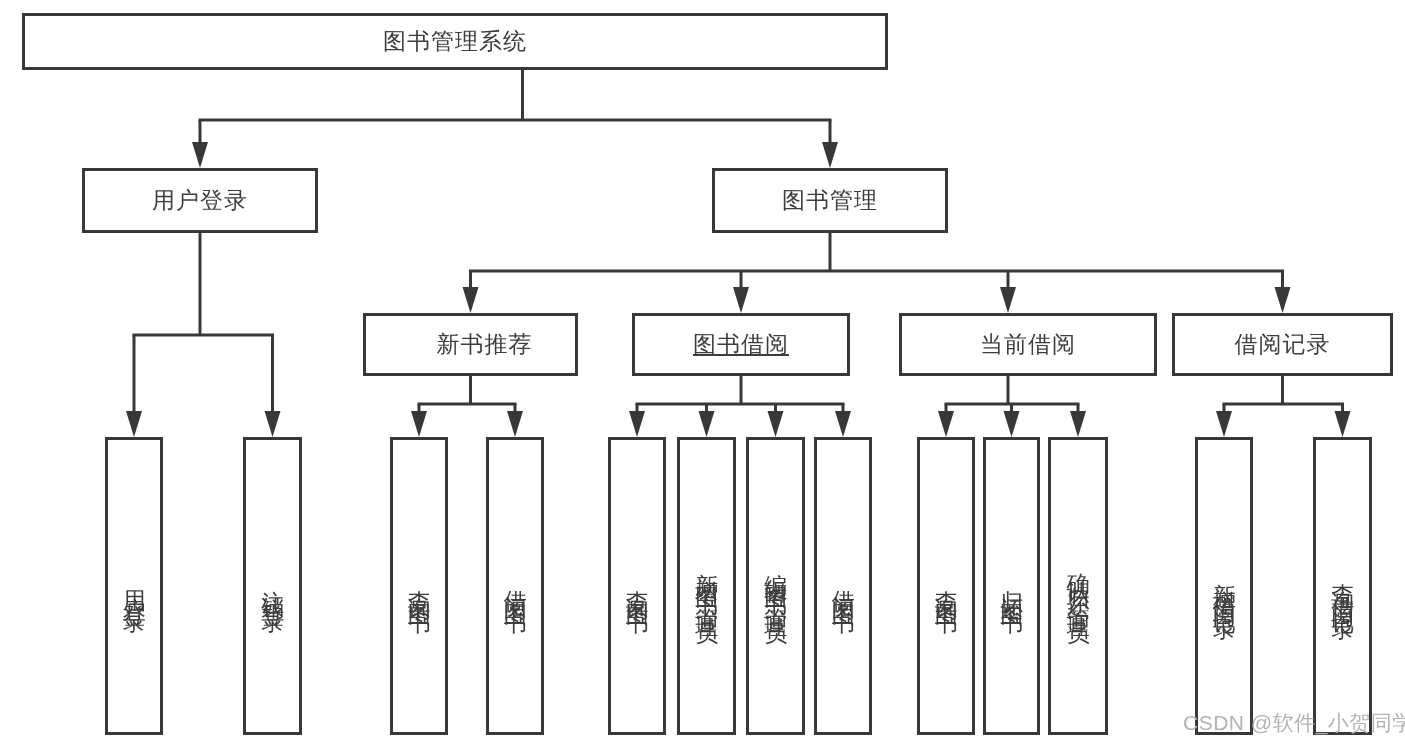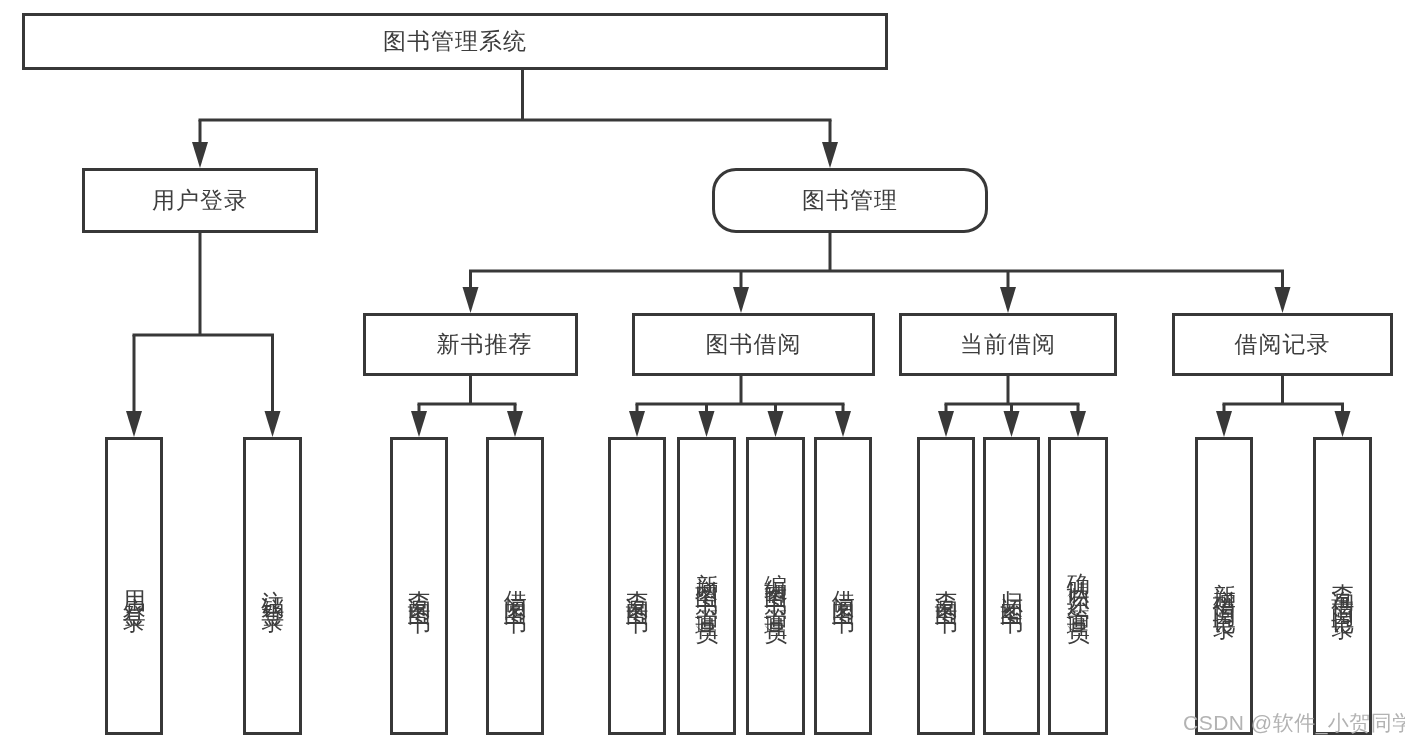--- a/index.html
+++ b/index.html
@@ -98,30 +98,30 @@
       <line x1="1342.5" y1="404" x2="1342.5" y2="425" stroke="#383838" stroke-width="3"></line>
       <polygon points="1334.5,411 1350.5,411 1342.5,437" fill="#383838"></polygon>
     </svg>
   <div id="nodes">
       <div class="node" style="left: 22px; top: 13px; width: 866px; height: 57px;">
         <span>图书管理系统</span>
       </div>
       <div class="node" style="left: 82px; top: 168px; width: 236px; height: 65px;">
         <span>用户登录</span>
       </div>
-      <div class="node" style="left: 712px; top: 168px; width: 276px; height: 65px; border-radius: 24px;">
+      <div class="node" style="left: 712px; top: 168px; width: 236px; height: 65px;">
         <span>图书管理</span>
       </div>
       <div class="node" style="left: 363px; top: 313px; width: 215px; height: 63px; padding-left: 28px;">
         <span>新书推荐</span>
       </div>
-      <div class="node" style="left: 632px; top: 313px; width: 243px; height: 63px;">
+      <div class="node" style="left: 632px; top: 313px; width: 218px; height: 63px; text-decoration: underline;">
         <span>图书借阅</span>
       </div>
-      <div class="node" style="left: 899px; top: 313px; width: 218px; height: 63px;">
+      <div class="node" style="left: 899px; top: 313px; width: 258px; height: 63px;">
         <span>当前借阅</span>
       </div>
       <div class="node" style="left: 1172px; top: 313px; width: 221px; height: 63px; text-align: right;">
         <span>借阅记录</span>
       </div>
       <div class="node v" style="left: 105px; top: 437px; width: 58px; height: 298px;">
         <span>用户登录</span>
       </div>
       <div class="node v" style="left: 243px; top: 437px; width: 59px; height: 298px;">
         <span>注销登录</span>

